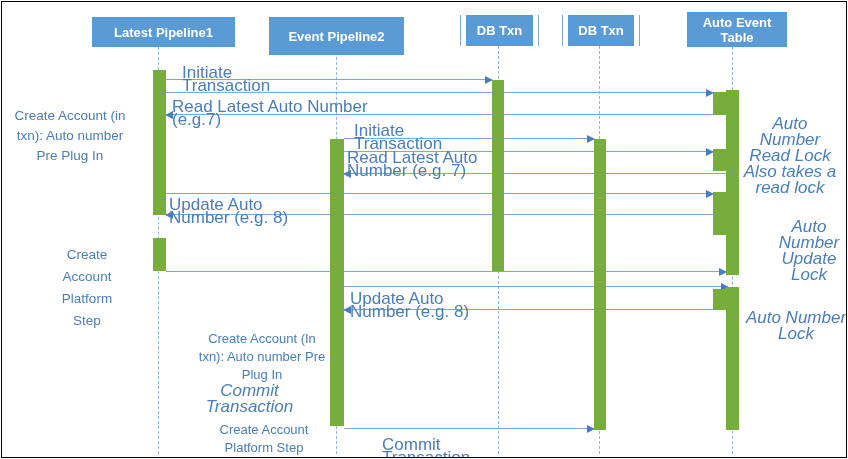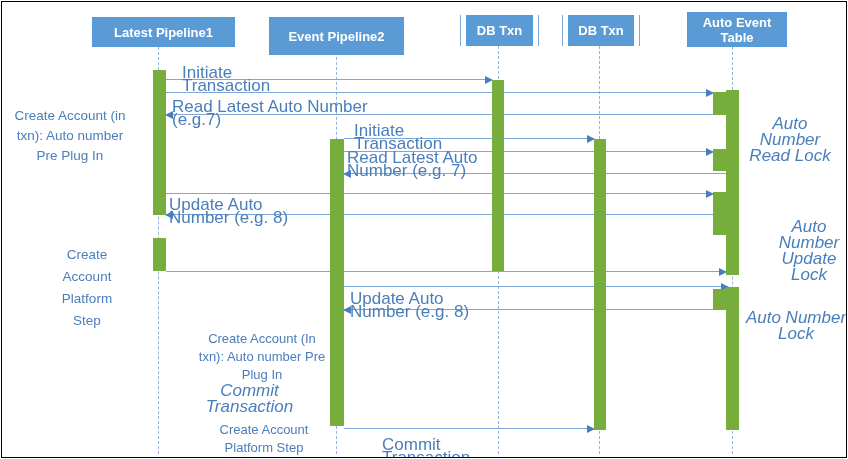--- a/index.html
+++ b/index.html
@@ -118,16 +118,17 @@
   <div class="bar" style="left:711px;top:287px;width:13px;height:21px"></div>
 
   <div class="note note-big" style="left:4px;top:84px;width:128px">Create Account (in txn): Auto number Pre Plug In</div>
   <div class="note note-wide" style="left:52px;top:222px;width:66px">Create Account Platform Step</div>
 
   <div class="note note-mid" style="left:193px;top:308px;width:134px">Create Account (In txn): Auto number Pre Plug In</div>
   <div class="note note-sm" style="left:190px;top:361px;width:115px">Commit Transaction</div>
   <div class="note note-mid" style="left:208px;top:399px;width:108px">Create Account Platform Step</div>
 
   <div class="note note-sm" style="left:742px;top:94px;width:92px">Auto Number Read Lock</div>
+  <div class="note note-sm" style="left:738px;top:142px;width:100px">Also takes a read lock</div>
   <div class="note note-sm" style="left:761px;top:197px;width:92px">Auto Number Update Lock</div>
   <div class="note note-sm" style="left:740px;top:288px;width:108px">Auto Number Lock</div>
 
 </div>
 
 </body></html>

